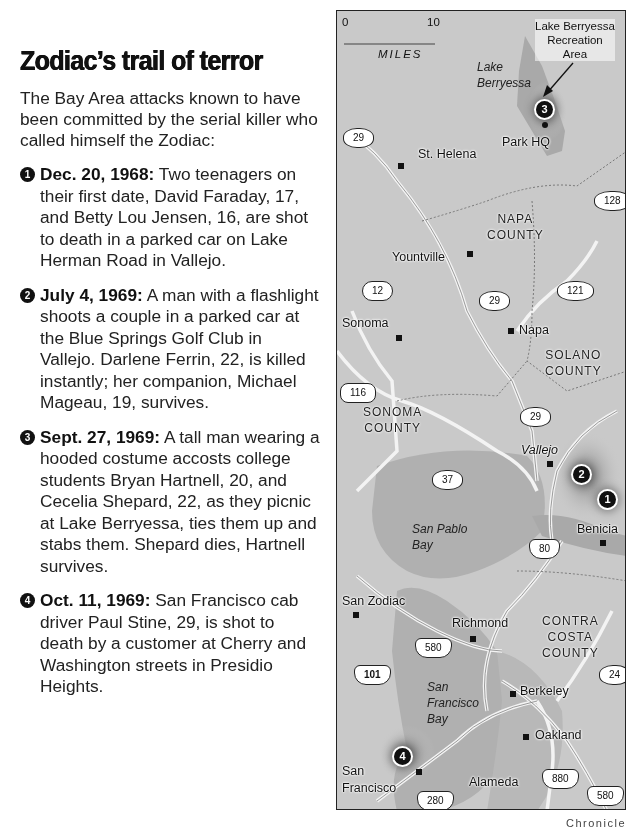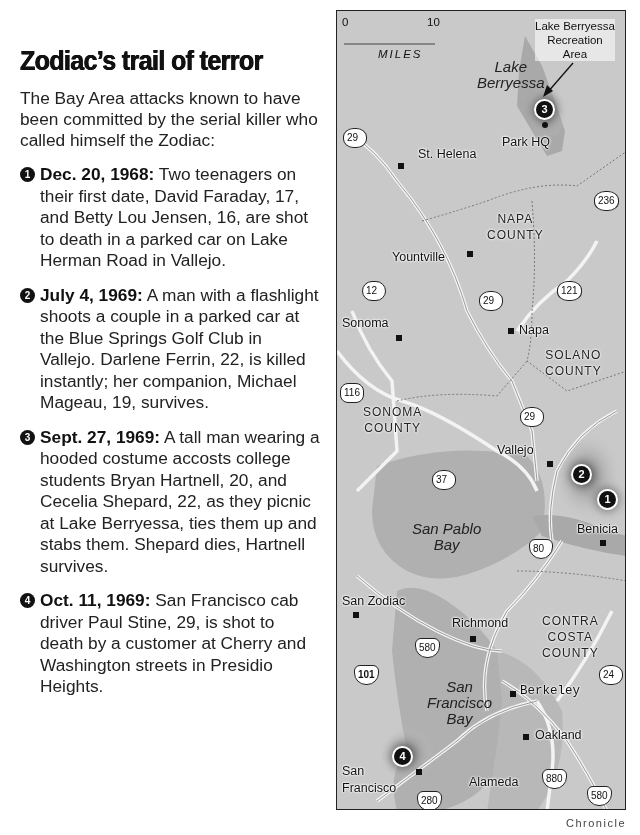--- a/index.html
+++ b/index.html
@@ -23,32 +23,32 @@
     .event .date { font-weight: 700; color: #111; }
 
     .map {
       position: absolute; left: 336px; top: 10px; width: 290px; height: 800px;
       border: 1.5px solid #222; background: #c9c9c9; overflow: hidden;
     }
     .map svg { position: absolute; left: 0; top: 0; }
     .lbl { position: absolute; font-size: 12.5px; color: #111; white-space: nowrap; line-height: 14px; }
     .lbl.city { font-weight: 400; text-shadow: 0 0 2px #fff, 0 0 2px #fff, 0 0 3px #fff; }
     .lbl.county { font-size: 12px; letter-spacing: 1px; text-align: center; color: #222; text-shadow: 0 0 2px #fff, 0 0 3px #fff; line-height: 16px; }
-    .lbl.water { font-style: italic; font-size: 15px; text-align: center; color: #222; line-height: 16px; }
+    .lbl.water { font-style: italic; font-size: 12px; text-align: left; color: #222; line-height: 16px; }
     .lbl.area { font-size: 11.5px; text-align: center; line-height: 14px; background: rgba(255,255,255,0.55); }
     .lbl.miles { font-style: italic; font-size: 11.5px; letter-spacing: 2px; }
     .marker-sq { position: absolute; width: 6px; height: 6px; background: #111; }
     .marker-num {
       position: absolute; width: 17px; height: 17px; border-radius: 50%; background: #111; color: #fff;
       font-size: 11px; font-weight: 700; text-align: center; line-height: 17px;
       box-shadow: 0 0 0 2px #fff, 0 0 8px 4px rgba(0,0,0,0.35);
     }
     .shield {
-      position: absolute; height: 20px; min-width: 24px; padding: 0 3px; border: 1.6px solid #222; border-radius: 45%;
-      background: #fff; font-size: 10px; text-align: left; line-height: 17px; color: #111;
+      position: absolute; height: 20px; min-width: 24px; padding: 0 9px; border: 1.6px solid #222; border-radius: 45%;
+      background: #fff; font-size: 10px; text-align: center; line-height: 17px; color: #111;
     }
     .shield.interstate { border-radius: 6px 6px 12px 12px; }
     .credit { position: absolute; right: 14px; bottom: 6px; font-size: 11px; letter-spacing: 1.5px; color: #444; }
   </style>
 </head>
 <body>
 
 <div class="left-col">
   <div class="headline">Zodiac’s trail of terror</div>
   <p class="intro">The Bay Area attacks known to have been committed by the serial killer who called himself the Zodiac:</p>
@@ -145,21 +145,21 @@
   </div>
 
   <span class="marker-num" style="left:199px; top:90px;">3</span>
   <span class="marker-sq" style="left:205px; top:111px; border-radius:50%;"></span>
   <span class="lbl city" style="left:165px; top:124px;">Park HQ</span>
 
   <span class="shield" style="left:6px; top:117px;">29</span>
   <span class="lbl city" style="left:49px; top:136px;margin-left:32px;">St. Helena</span>
   <span class="marker-sq" style="left:61px; top:152px;"></span>
 
-  <span class="shield" style="left:257px; top:180px;">236</span>
+  <span class="shield" style="left:257px; top:180px;">128</span>
   <div class="lbl county" style="left:150px; top:200px;">
     <div>NAPA</div>
     <div>COUNTY</div>
   </div>
 
   <span class="lbl city" style="left:55px; top:239px;">Yountville</span>
   <span class="marker-sq" style="left:130px; top:240px;"></span>
 
   <span class="shield" style="left:25px; top:270px;border-radius:10px;">12</span>
   <span class="shield" style="left:142px; top:280px;">29</span>
@@ -175,21 +175,21 @@
     <div>COUNTY</div>
   </div>
 
   <span class="shield" style="left:3px; top:372px;border-radius:8px;">116</span>
   <div class="lbl county" style="left:26px; top:393px;">
     <div>SONOMA</div>
     <div>COUNTY</div>
   </div>
   <span class="shield" style="left:183px; top:396px;">29</span>
 
-  <span class="lbl city" style="left:160px; top:432px;">Vallejo</span>
+  <span class="lbl city" style="left:184px; top:432px;font-style:italic;">Vallejo</span>
   <span class="marker-sq" style="left:210px; top:450px;"></span>
 
   <span class="shield" style="left:95px; top:459px;">37</span>
   <span class="marker-num" style="left:236px; top:455px;">2</span>
   <span class="marker-num" style="left:262px; top:480px;">1</span>
 
   <div class="lbl water" style="left:75px; top:510px;">
     <div>San Pablo</div>
     <div>Bay</div>
   </div>
@@ -210,21 +210,21 @@
 
   <span class="shield interstate" style="left:17px; top:654px;font-weight:bold;">101</span>
   <span class="shield" style="left:262px; top:654px;">24</span>
 
   <div class="lbl water" style="left:90px; top:668px;">
     <div>San</div>
     <div>Francisco</div>
     <div>Bay</div>
   </div>
   <span class="marker-sq" style="left:173px; top:680px;"></span>
-  <span class="lbl city" style="left:183px; top:673px;font-family:Liberation Mono, monospace;">Berkeley</span>
+  <span class="lbl city" style="left:183px; top:673px;">Berkeley</span>
 
   <span class="marker-sq" style="left:186px; top:723px;"></span>
   <span class="lbl city" style="left:198px; top:717px;">Oakland</span>
 
   <span class="marker-num" style="left:57px; top:737px;">4</span>
   <span class="marker-sq" style="left:79px; top:758px;"></span>
   <div class="lbl city" style="left:5px; top:752px; line-height:17px;">
     <div>San</div>
     <div>Francisco</div>
   </div>

